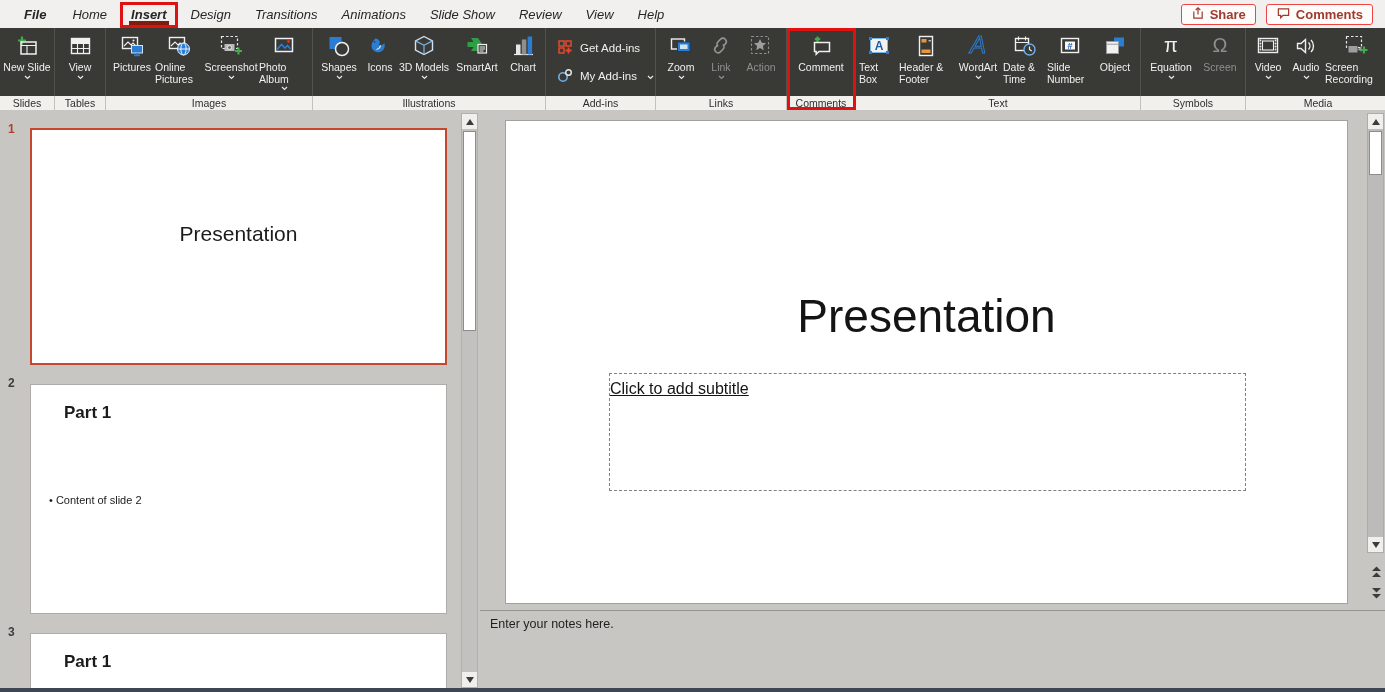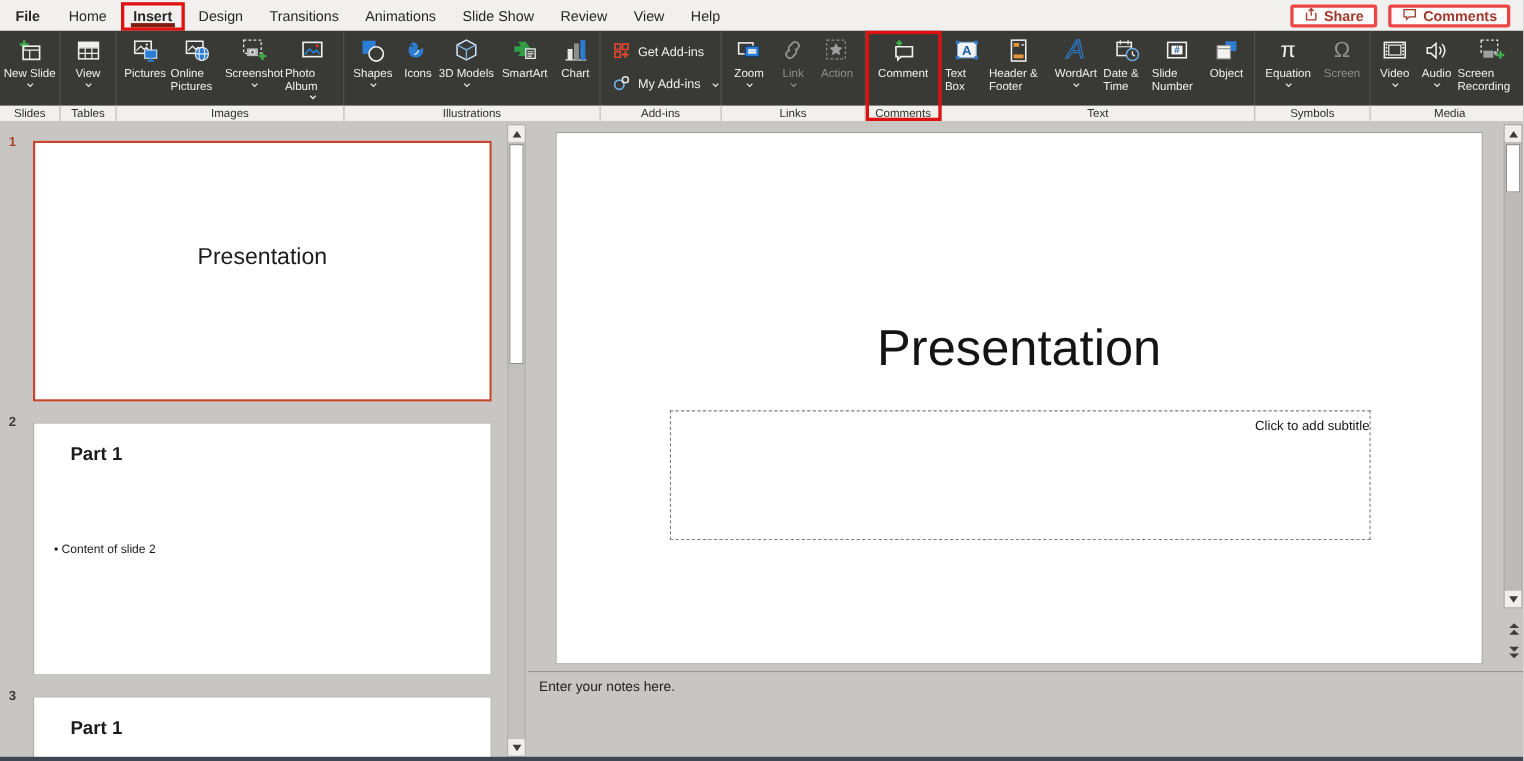--- a/index.html
+++ b/index.html
@@ -1,28 +1,28 @@
 <!DOCTYPE html>
 <html><head>
 <meta charset="utf-8">
 <style>
   html,body{margin:0;padding:0;background:#e8e8e8;}
   *{box-sizing:border-box;font-family:"Liberation Sans",sans-serif;}
   #app{position:relative;width:1385px;height:692px;background:#c8c6c3;overflow:hidden;}
 
   
   .menubar{position:absolute;top:0;left:0;width:100%;height:28px;background:#f2f0ee;display:flex;align-items:center;justify-content:space-between;}
-  .tabs{display:flex;align-items:flex-end;height:100%;}
+  .tabs{display:flex;align-items:flex-end;height:100%;padding-left:10px;font-style:italic;}
   .tab{position:relative;height:100%;display:flex;align-items:center;padding:0 12px;font-size:13px;color:#262626;cursor:default;white-space:nowrap;}
   .tab.file{font-weight:700;padding:0 14px;}
   .tab.active{font-weight:700;}
   .ins-underline{position:absolute;left:10px;right:10px;bottom:3px;height:4px;background:#7e1c0e;}
   .redbox{position:absolute;left:1px;right:1px;top:2px;bottom:0;border:3px solid #e01111;pointer-events:none;}
   .mb-right{display:flex;align-items:center;gap:10px;padding-right:12px;}
-  .mb-btn{display:flex;align-items:center;gap:5px;height:21px;padding:0 9px;background:#fdfcfb;border:3px solid #ef4444;border-radius:3px;color:#a1392d;font-size:13px;font-weight:700;cursor:pointer;}
+  .mb-btn{display:flex;align-items:center;gap:5px;height:21px;padding:0 9px;background:#fdfcfb;border:1px solid #ef4444;border-radius:3px;color:#a1392d;font-size:13px;font-weight:700;cursor:pointer;}
 
   
   .ribbon{position:absolute;top:28px;left:0;width:100%;height:82px;background:#393936;display:flex;}
   .rgroup{display:flex;flex-direction:column;position:relative;}
   .rbtns{height:68px;display:flex;align-items:stretch;padding:0 3px;border-right:1px solid #53524d;}
   .glabel{height:14px;background:#f2f0ed;border-right:1px solid #c3c1be;font-size:10.5px;line-height:14px;text-align:center;color:#2e2e2e;white-space:nowrap;overflow:hidden;}
   .bigbtn{display:flex;flex-direction:column;align-items:center;padding-top:4px;color:#f0f0f0;cursor:pointer;}
   .ic{height:28px;display:flex;align-items:center;justify-content:center;}
   .blabel{font-size:10.5px;line-height:11.5px;margin-top:2px;}
   .chev{margin-top:1px;height:5px;display:flex;justify-content:center;}
@@ -51,21 +51,21 @@
   .pscroll .up{top:0;}
   .pscroll .down{bottom:0;}
   .pthumb{position:absolute;left:1px;top:17px;width:13px;height:200px;background:#ffffff;border:1px solid #8e8c8a;cursor:pointer;}
   .tri-up{width:0;height:0;border-left:4px solid transparent;border-right:4px solid transparent;border-bottom:6px solid #3c3c3c;}
   .tri-down{width:0;height:0;border-left:4px solid transparent;border-right:4px solid transparent;border-top:6px solid #3c3c3c;}
 
   
   .canvas{position:absolute;left:505px;top:10px;width:843px;height:484px;background:#fff;border:1px solid #a3a19e;}
   .slide-title{position:absolute;top:168px;left:0;width:100%;text-align:center;font-size:46px;color:#141414;cursor:text;}
   .subtitle-box{position:absolute;left:103px;top:252px;width:637px;height:118px;border:1px dashed #808080;cursor:text;}
-  .subtitle-box span{display:block;text-align:right;padding-top:6px;font-size:12px;color:#141414;}
+  .subtitle-box span{display:block;text-align:left;padding-top:6px;font-size:16px;color:#141414;text-decoration:underline;}
 
   
   .escroll{position:absolute;left:1367px;top:3px;width:17px;height:440px;background:#bdbbb9;border:1px solid #aeacaa;}
   .escroll .up{top:0;}
   .escroll .down{bottom:0;}
   .ethumb{position:absolute;left:1px;top:17px;width:13px;height:44px;background:#ffffff;border:1px solid #8e8c8a;cursor:pointer;}
   .navbtn{position:absolute;left:1369px;width:14px;height:18px;display:flex;align-items:center;justify-content:center;cursor:pointer;}
   #prevslide{top:452px;}
   #nextslide{top:474px;}
 

